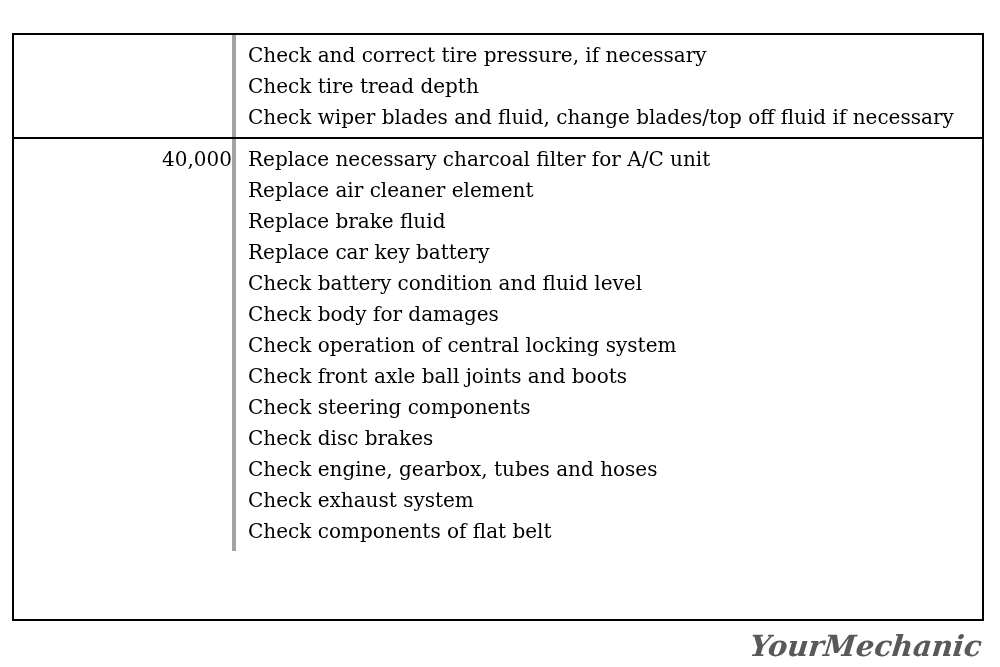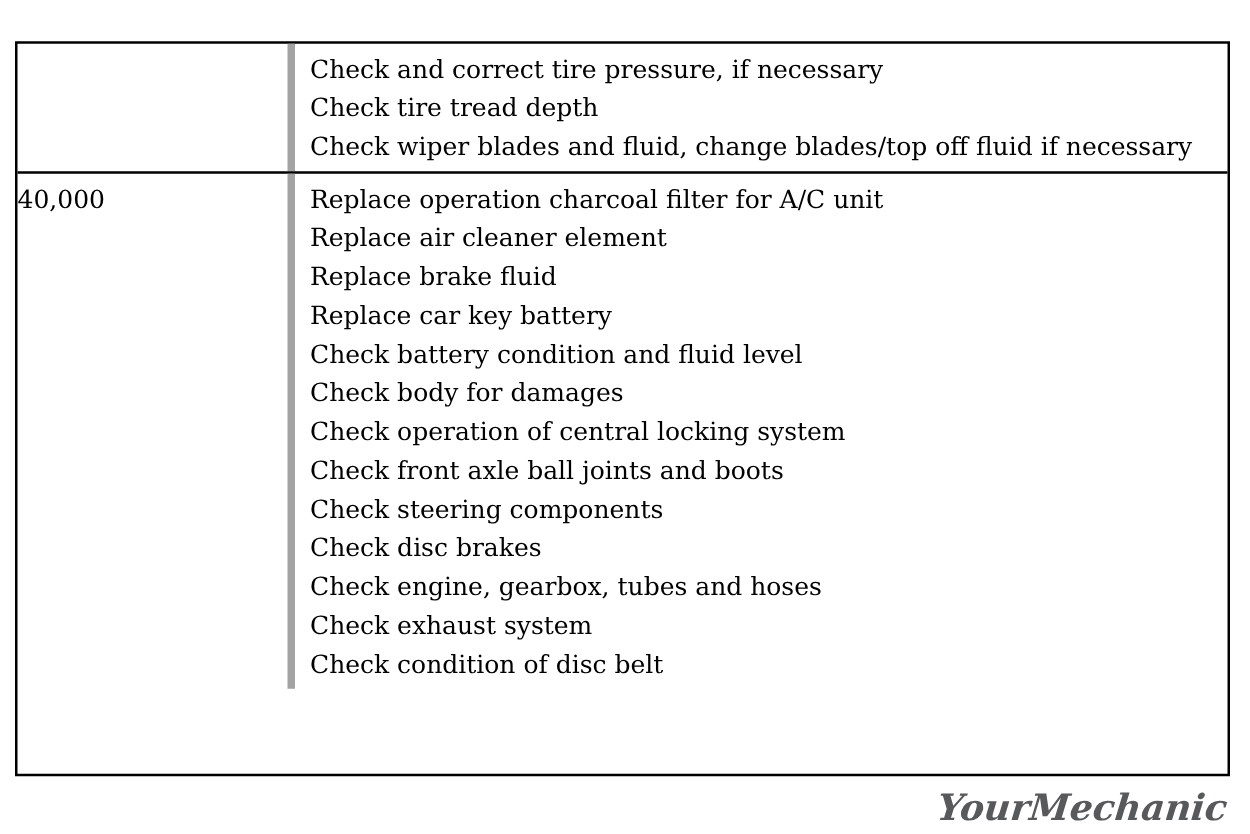--- a/index.html
+++ b/index.html
@@ -30,23 +30,23 @@
   .group-row {
     display: flex;
     flex-direction: row;
   }
   .group-row + .group-row {
     border-top: 2px solid #000000;
   }
   .mileage-cell {
     width: 222px;
     flex: 0 0 222px;
-    border-right: 6px solid #a3a3a3;
+    border-right: 4px solid #a3a3a3;
     box-sizing: border-box;
-    text-align: left;
+    text-align: right;
     font-size: 20px;
     line-height: 31px;
     padding-top: 5px;
     font-variant-numeric: oldstyle-nums;
   }
   .tasks-cell {
     flex: 1 1 auto;
     padding: 5px 16px 4px 12px;
     box-sizing: border-box;
   }
@@ -76,30 +76,30 @@
       <div class="mileage-cell"></div>
       <div class="tasks-cell">
         <div class="task-line">Check and correct tire pressure, if necessary</div>
         <div class="task-line">Check tire tread depth</div>
         <div class="task-line">Check wiper blades and fluid, change blades/top off fluid if necessary</div>
       </div>
     </div>
     <div class="group-row">
       <div class="mileage-cell">40,000</div>
       <div class="tasks-cell">
-        <div class="task-line">Replace operation charcoal filter for A/C unit</div>
+        <div class="task-line">Replace necessary charcoal filter for A/C unit</div>
         <div class="task-line">Replace air cleaner element</div>
         <div class="task-line">Replace brake fluid</div>
         <div class="task-line">Replace car key battery</div>
         <div class="task-line">Check battery condition and fluid level</div>
         <div class="task-line">Check body for damages</div>
         <div class="task-line">Check operation of central locking system</div>
         <div class="task-line">Check front axle ball joints and boots</div>
         <div class="task-line">Check steering components</div>
         <div class="task-line">Check disc brakes</div>
         <div class="task-line">Check engine, gearbox, tubes and hoses</div>
         <div class="task-line">Check exhaust system</div>
-        <div class="task-line">Check condition of disc belt</div>
+        <div class="task-line">Check components of flat belt</div>
       </div>
     </div>
   </div>
 
 <div class="logo" style="color: rgb(88, 89, 91);">YourMechanic</div>
 
 </body></html>

